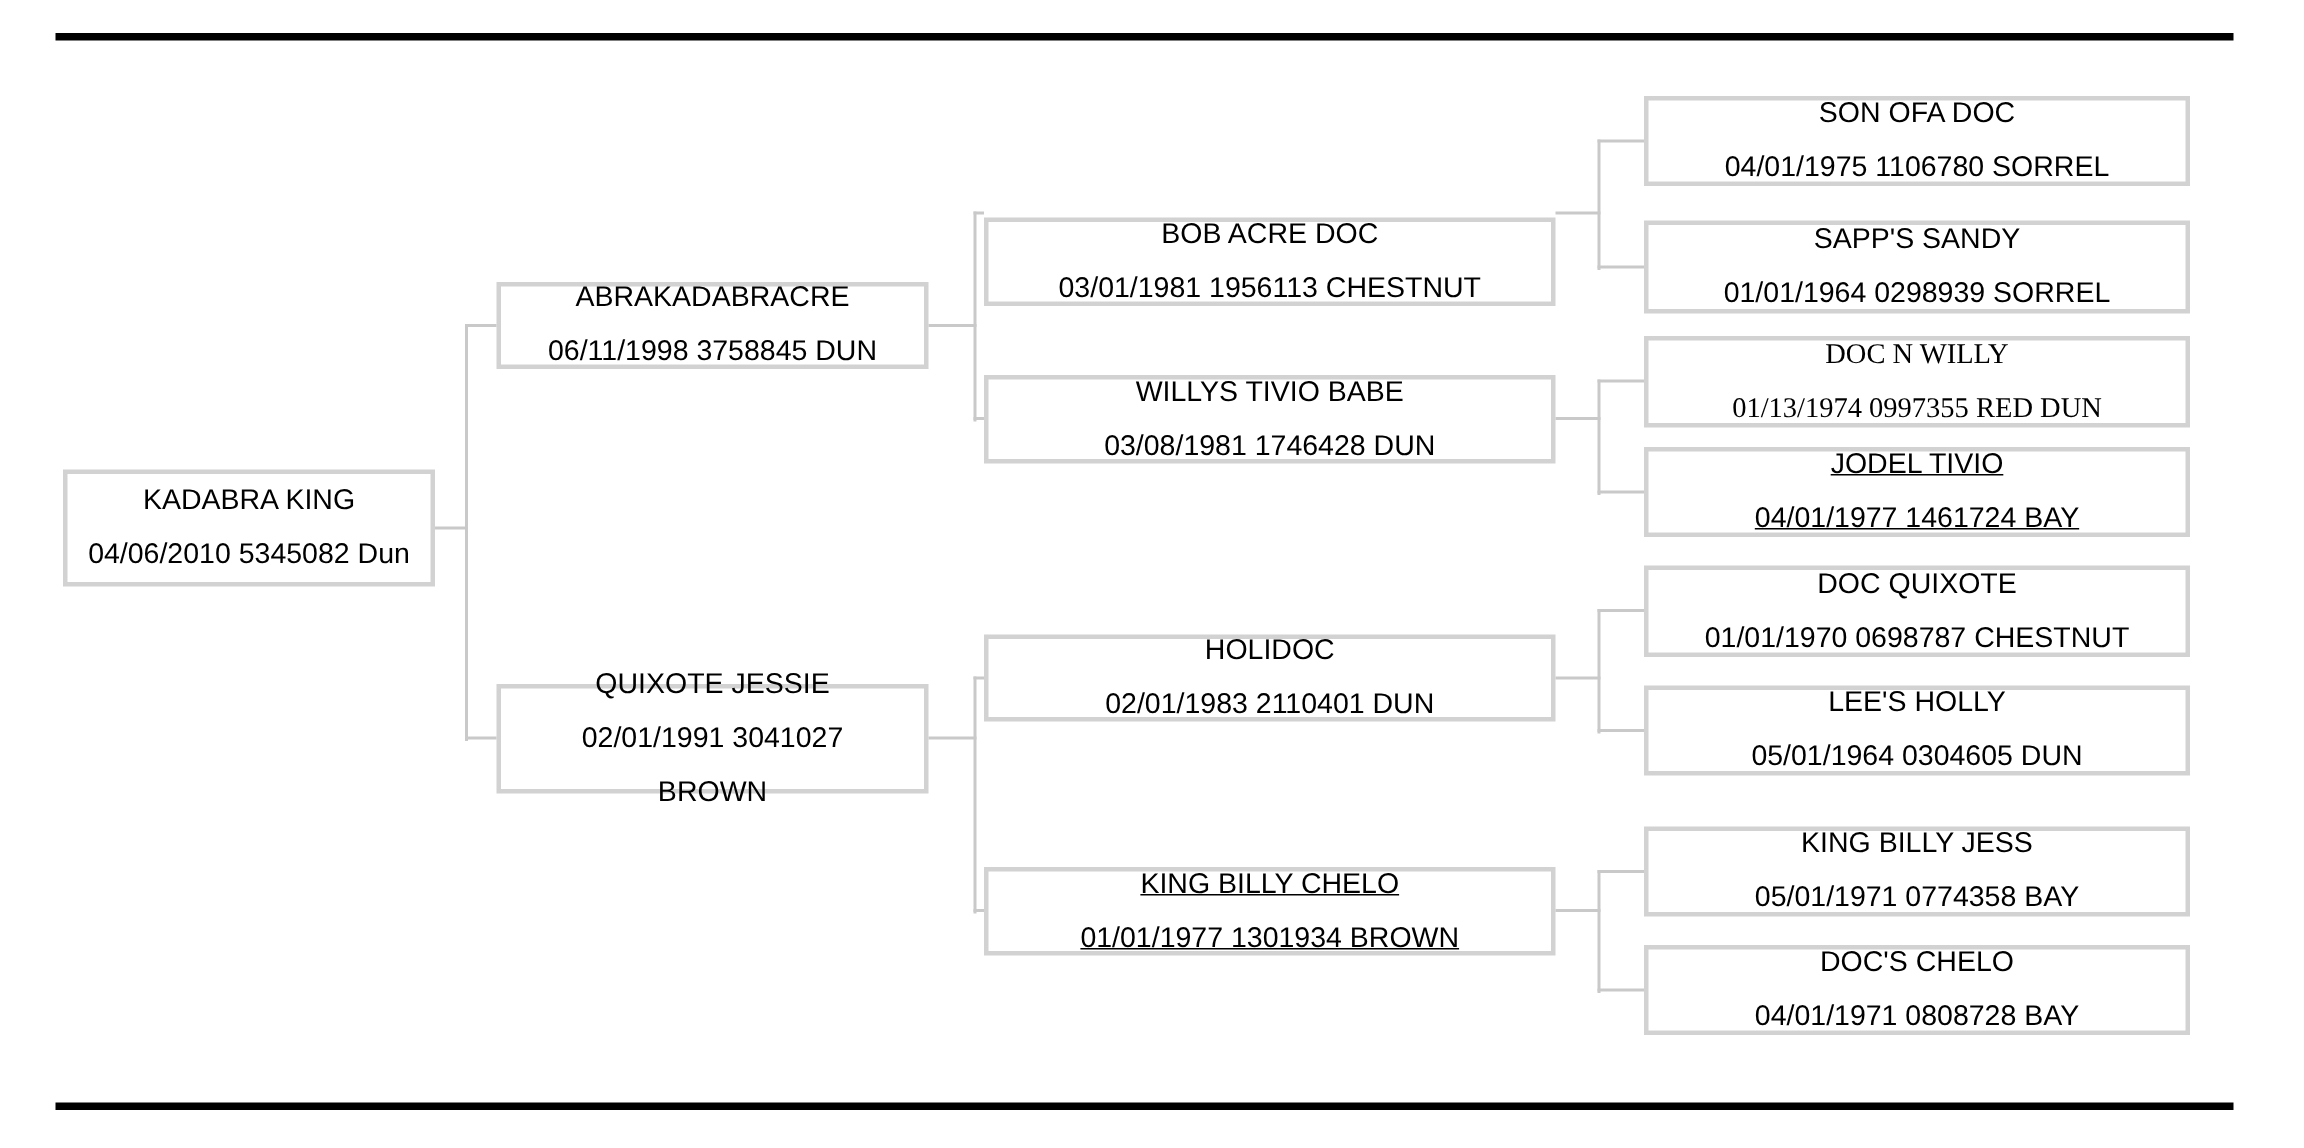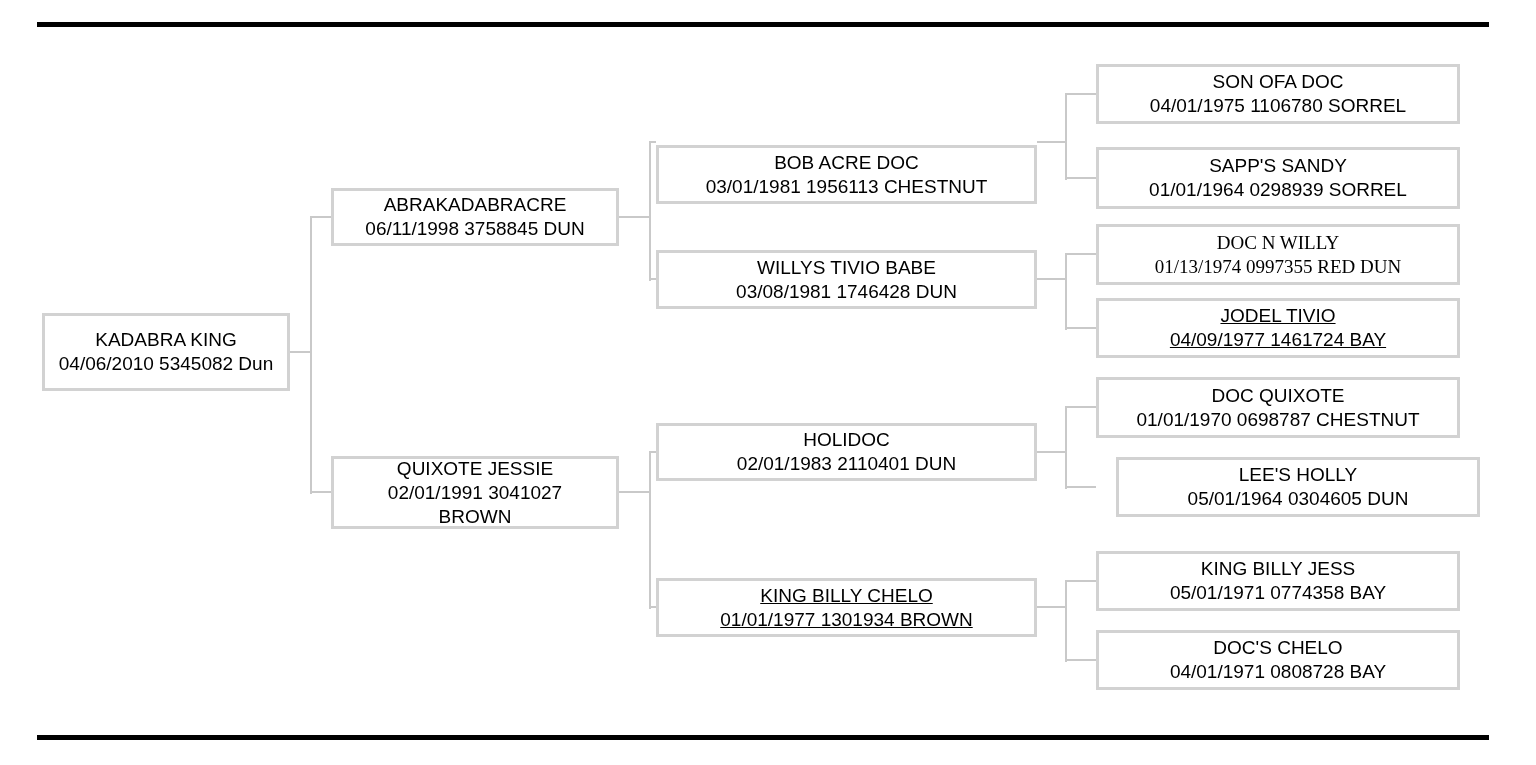--- a/index.html
+++ b/index.html
@@ -27,20 +27,21 @@
     background: #ffffff;
     border: 3px solid var(--border, #d2d2d2);
     display: flex;
     flex-direction: column;
     align-items: center;
     justify-content: center;
     text-align: center;
     font-size: 19px;
     line-height: 24px;
     white-space: nowrap;
+    gap: 12px;
   }
   .hl, .vl { position: absolute; background: var(--line, #c9c9c9); }
   .hl { height: 2px; }
   .vl { width: 2px; }
 
   
   .b-subject { left: 42px;   top: 313px; width: 248px; height: 78px; }
   
   .b-sire    { left: 331px;  top: 188px; width: 288px; height: 58px; }
   .b-dam     { left: 331px;  top: 456px; width: 288px; height: 73px; }
@@ -48,21 +49,21 @@
   .b-ss      { left: 656px;  top: 113px; width: 381px; height: 59px; margin-top: 32px; }
   .b-sd      { left: 656px;  top: 250px; width: 381px; height: 59px; }
   .b-ds      { left: 656px;  top: 423px; width: 381px; height: 58px; }
   .b-dd      { left: 656px;  top: 578px; width: 381px; height: 59px; text-decoration: underline; }
   
   .b-sss     { left: 1096px; top: 64px;  width: 364px; height: 60px; }
   .b-ssd     { left: 1096px; top: 147px; width: 364px; height: 62px; }
   .b-sds     { left: 1096px; top: 224px; width: 364px; height: 61px; font-family: Liberation Serif, serif; }
   .b-sdd     { left: 1096px; top: 298px; width: 364px; height: 60px; text-decoration: underline; }
   .b-dss     { left: 1096px; top: 377px; width: 364px; height: 61px; }
-  .b-dsd     { left: 1096px; top: 457px; width: 364px; height: 60px; margin-left: 20px; }
+  .b-dsd     { left: 1096px; top: 457px; width: 364px; height: 60px; }
   .b-dds     { left: 1096px; top: 551px; width: 364px; height: 60px; }
   .b-ddd     { left: 1096px; top: 630px; width: 364px; height: 60px; }
 </style>
 </head>
 <body>
 
 <div class="stage">
 
   <div class="rule top"></div>
   <div class="rule bottom"></div>
@@ -106,21 +107,21 @@
   <div class="pbox b-ssd">
     <div>SAPP'S SANDY</div>
     <div>01/01/1964 0298939 SORREL</div>
   </div>
   <div class="pbox b-sds">
     <div>DOC N WILLY</div>
     <div>01/13/1974 0997355 RED DUN</div>
   </div>
   <div class="pbox b-sdd">
     <div>JODEL TIVIO</div>
-    <div>04/09/1977 1461724 BAY</div>
+    <div>04/01/1977 1461724 BAY</div>
   </div>
   <div class="pbox b-dss">
     <div>DOC QUIXOTE</div>
     <div>01/01/1970 0698787 CHESTNUT</div>
   </div>
   <div class="pbox b-dsd">
     <div>LEE'S HOLLY</div>
     <div>05/01/1964 0304605 DUN</div>
   </div>
   <div class="pbox b-dds">

